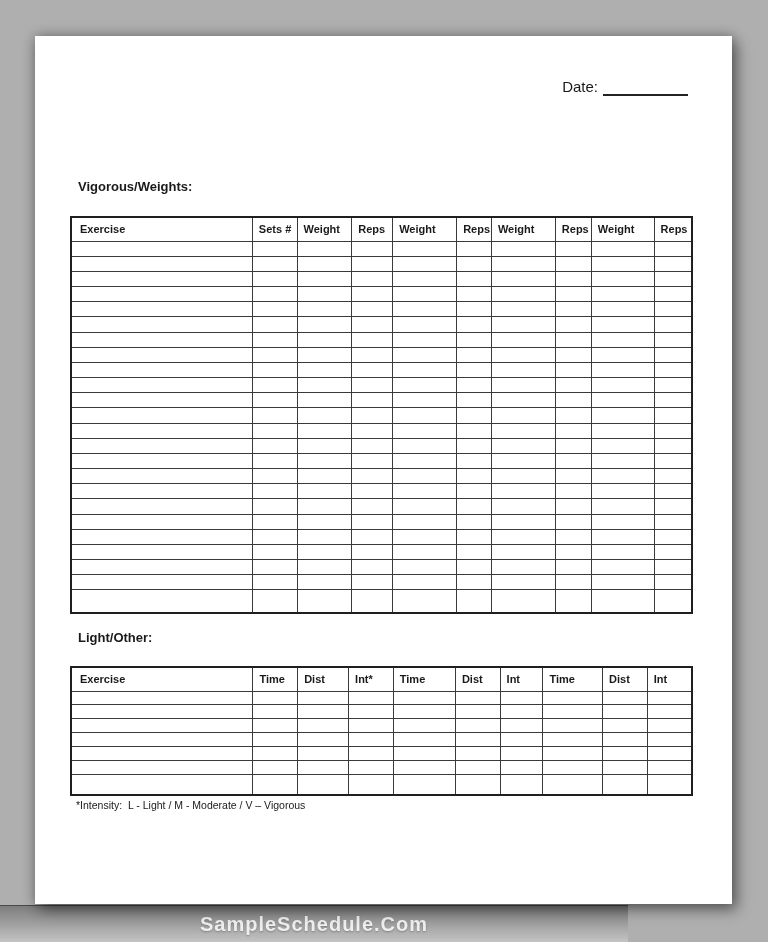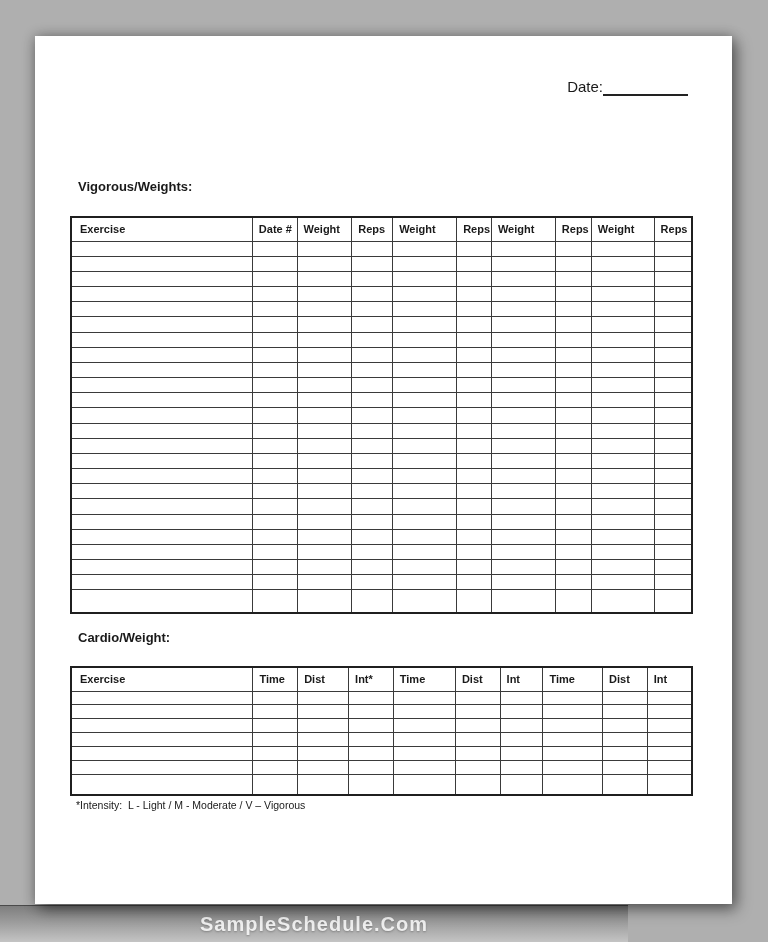--- a/index.html
+++ b/index.html
@@ -44,20 +44,21 @@
     background: #ffffff;
     box-shadow: 0 0 12px rgba(0,0,0,0.30), 5px 6px 14px rgba(0,0,0,0.40);
     z-index: 1;
   }
   
   .date-row {
     position: absolute;
     top: 42px; right: 44px;
     display: flex;
     align-items: flex-end;
+    gap: 5px;
   }
   .date-label { font-size: 15px; line-height: 18px; }
   .date-line {
     display: inline-block;
     width: 85px; height: 16px;
     border-bottom: 2px solid #222222;
   }
   
   .section-title {
     position: absolute;
@@ -129,21 +130,21 @@
         <col style="width:10.3%">
           <col style="width:5.6%">
         <col style="width:10.3%">
           <col style="width:5.8%">
         <col style="width:10.1%">
           <col style="width:6.1%">
       </colgroup>
       <thead>
         <tr>
           <th class="ex">Exercise</th>
-          <th>Date #</th>
+          <th>Sets #</th>
           <th>Weight</th>
           <th>Reps</th>
           <th>Weight</th>
           <th>Reps</th>
           <th>Weight</th>
           <th>Reps</th>
           <th>Weight</th>
           <th>Reps</th>
         </tr>
       </thead>
@@ -432,21 +433,21 @@
             <td></td>
             <td></td>
             <td></td>
             <td></td>
             <td></td>
             <td></td>
           </tr>
         </tbody>
     </table>
 
-    <div class="section-title cardio-title">Cardio/Weight:</div>
+    <div class="section-title cardio-title">Light/Other:</div>
 
     <table class="grid cardio-table">
       <colgroup>
         <col style="width:29.3%">
           <col style="width:7.2%">
         <col style="width:8.2%">
           <col style="width:7.2%">
         <col style="width:10.0%">
           <col style="width:7.2%">
         <col style="width:6.9%">

